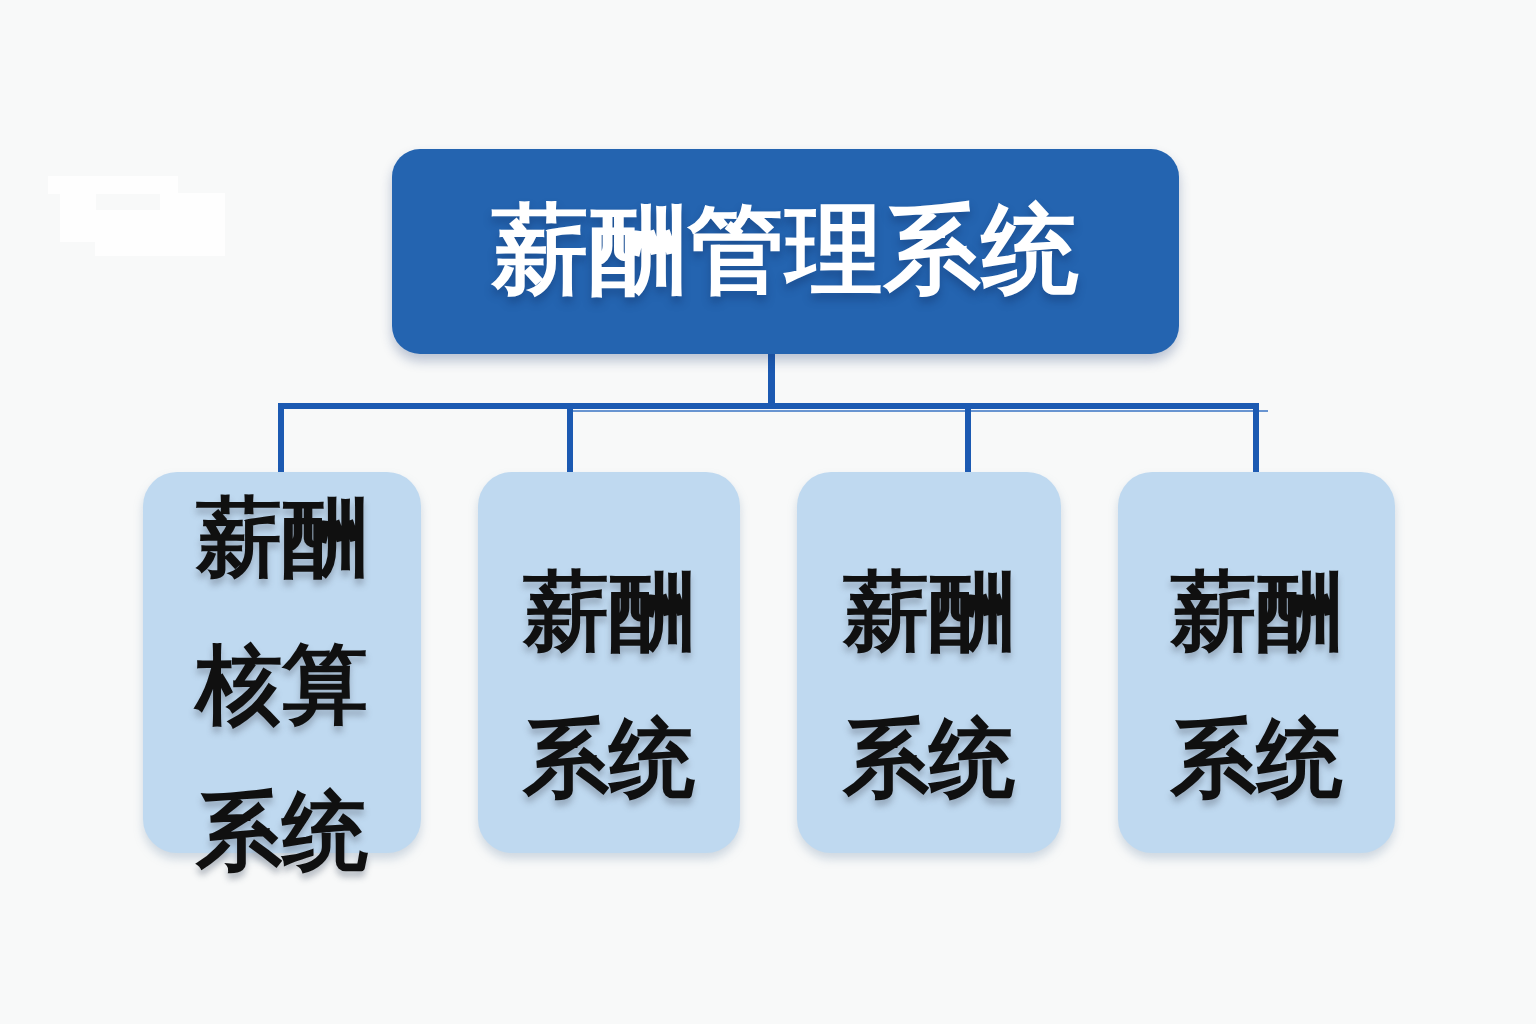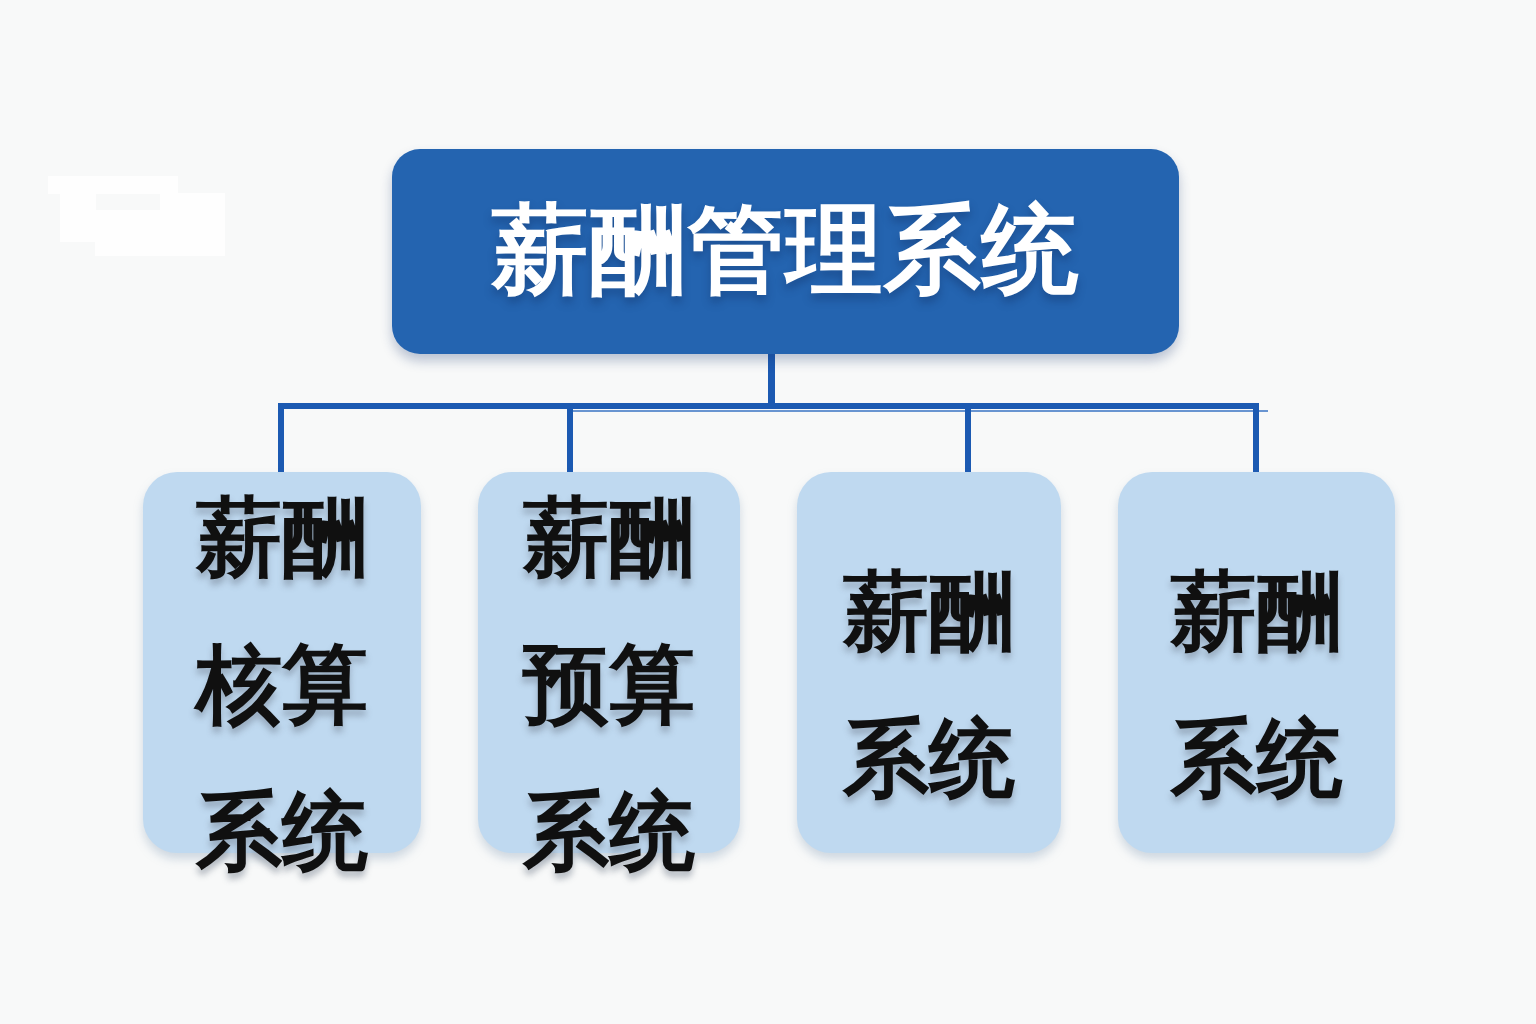--- a/index.html
+++ b/index.html
@@ -116,21 +116,20 @@
   </div>
 
   <div class="child-node c1">
     <div class="child-line">薪酬</div>
     <div class="child-line">核算</div>
     <div class="child-line">系统</div>
   </div>
 
   <div class="child-node c2">
     <div class="child-line">薪酬</div>
-    <div class="child-line">预算</div>
     <div class="child-line">系统</div>
   </div>
 
   <div class="child-node c3">
     <div class="child-line">薪酬</div>
     <div class="child-line">系统</div>
   </div>
 
   <div class="child-node c4">
     <div class="child-line">薪酬</div>

